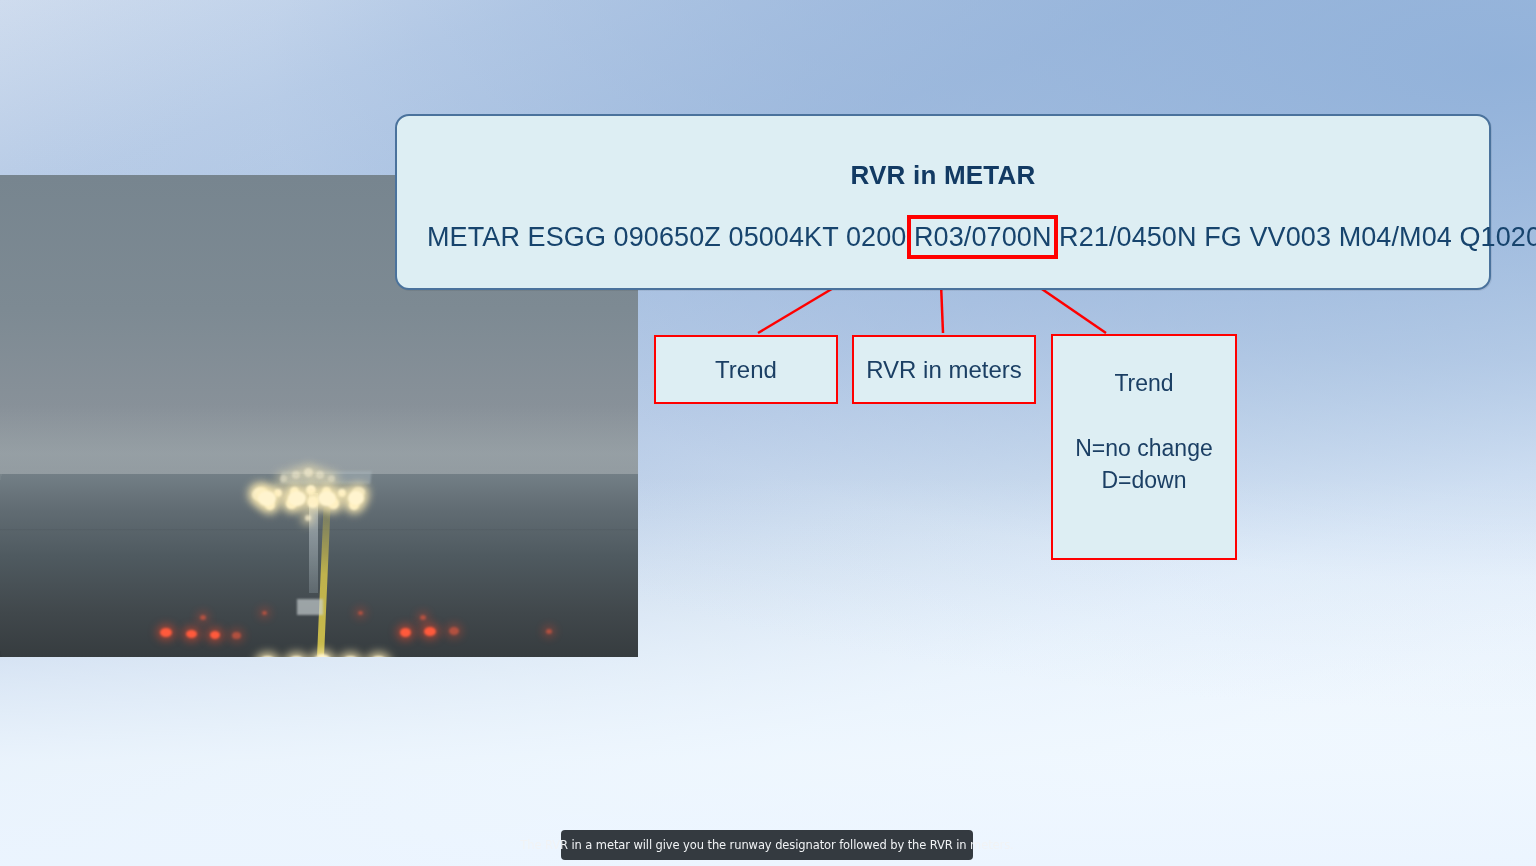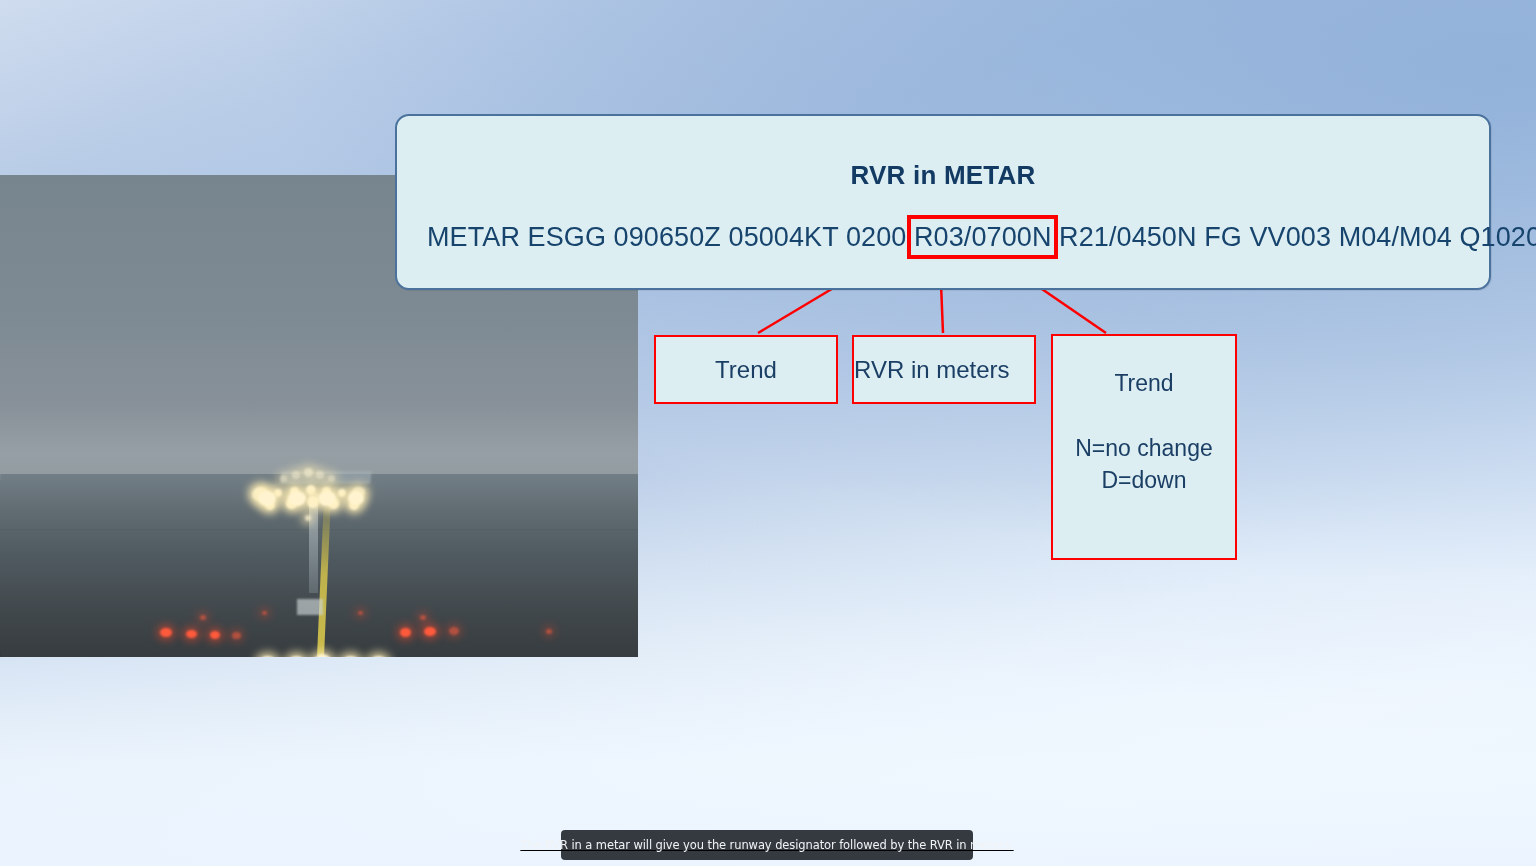--- a/index.html
+++ b/index.html
@@ -181,21 +181,21 @@
     text-align: center;
   }
   #box-runway {
     left: 654px; top: 335px; width: 184px; height: 69px;
     font-size: 24px;
     display: flex; align-items: center; justify-content: center;
   }
   #box-rvr {
     left: 852px; top: 335px; width: 184px; height: 69px;
     font-size: 24px;
-    display: flex; align-items: center; 
+    display: flex; align-items: center; justify-content: center;
   }
   #box-trend {
     left: 1051px; top: 334px; width: 186px; height: 226px;
     font-size: 23px;
     padding-top: 34px;
   }
   #box-trend .t-head { margin-bottom: 36px; }
   #box-trend .t-line { line-height: 1.38; }
 
   
@@ -214,21 +214,20 @@
     top: 830px;
     width: 412px;
     height: 30px;
     background: #343a40;
     border-radius: 4px;
     box-sizing: border-box;
     display: flex;
     align-items: center;
     justify-content: center;
     z-index: 9;
-    text-decoration: underline;
   }
   #caption-text {
     color: #f1f3f5;
     font-size: 11.5px;
     font-family: "DejaVu Sans", sans-serif;
     white-space: nowrap;
     letter-spacing: -0.1px;
   }
 </style>
 </head>

